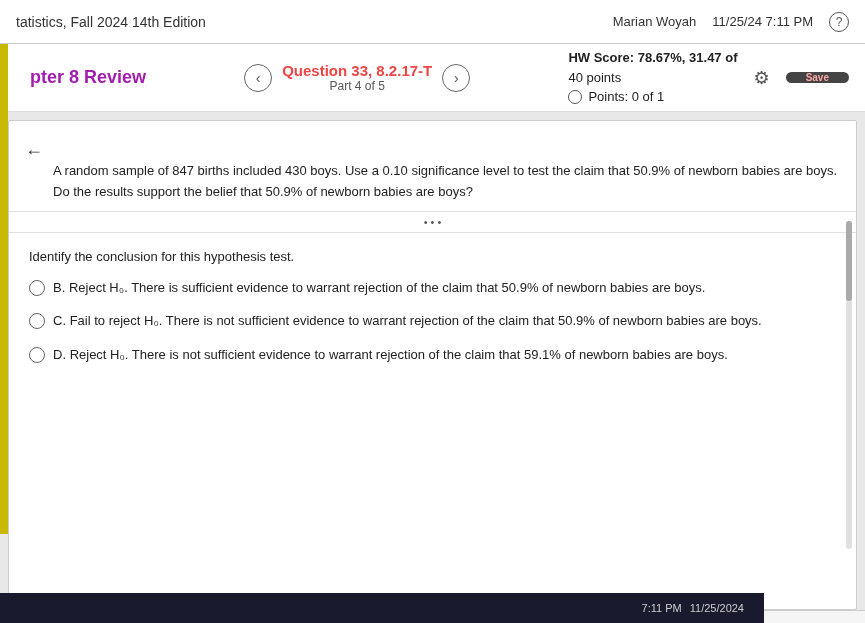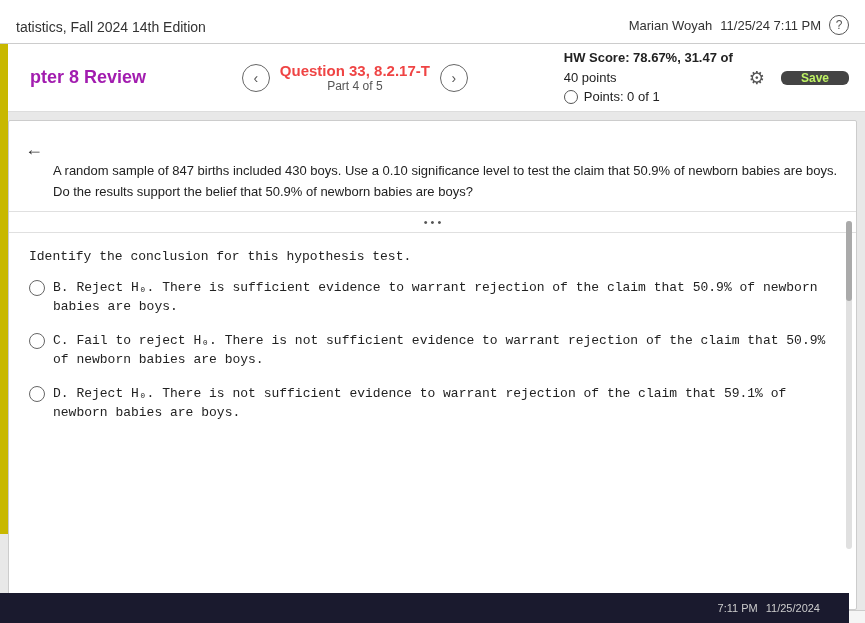--- a/index.html
+++ b/index.html
@@ -11,33 +11,33 @@
       overflow: hidden;
       position: relative;
     }
 
     
     .top-bar {
       background: #fff;
       border-bottom: 1px solid #ccc;
       padding: 8px 16px;
       display: flex;
-      align-items: flex-end;
+      align-items: center;
       justify-content: space-between;
       height: 44px;
     }
     .top-bar-title {
       font-size: 14px;
       color: #333;
       font-weight: normal;
     }
     .top-bar-right {
       display: flex;
       align-items: center;
-      gap: 8px;
+      gap: 16px;
       font-size: 13px;
       color: #333;
     }
     .help-icon {
       width: 20px;
       height: 20px;
       border: 1.5px solid #555;
       border-radius: 50%;
       display: flex;
       align-items: center;
@@ -118,25 +118,25 @@
       border: 1.5px solid #555;
       border-radius: 50%;
     }
     .gear-icon-btn {
       font-size: 18px;
       color: #555;
       cursor: pointer;
     }
     .save-btn {
       background: #444;
-      color: #bef264;
+      color: #fca5a5;
       border: none;
       border-radius: 6px;
       padding: 0 20px;
-      font-size: 12px;
+      font-size: 10px;
       font-weight: bold;
       cursor: pointer;
     }
 
     
     .main-content {
       background: #fff;
       margin: 8px 8px 0 8px;
       border: 1px solid #ccc;
       border-radius: 2px;
@@ -177,21 +177,20 @@
       cursor: pointer;
       color: #555;
       font-size: 11px;
     }
 
     
     .question-body {
       padding: 16px 20px;
       flex: 1;
       overflow-y: auto;
-      font-family: Liberation Mono, monospace;
     }
     .identify-label {
       font-size: 13px;
       color: #222;
       margin-bottom: 14px;
     }
 
     
     .option-row {
       display: flex;
@@ -267,27 +266,27 @@
       font-weight: bold;
       cursor: pointer;
       color: #fff;
     }
 
     
     .taskbar {
       position: absolute;
       bottom: 0;
       left: 0;
-      width: 849px;
+      width: 764px;
       height: 30px;
       background: #1a1a2e;
       display: flex;
       align-items: center;
       justify-content: flex-end;
-      padding: 0 29px;
+      padding: 0 20px;
       gap: 8px;
       color: #ccc;
       font-size: 11px;
     }
 
     
     .left-strip {
       position: absolute;
       left: 0;
       top: 44px;

